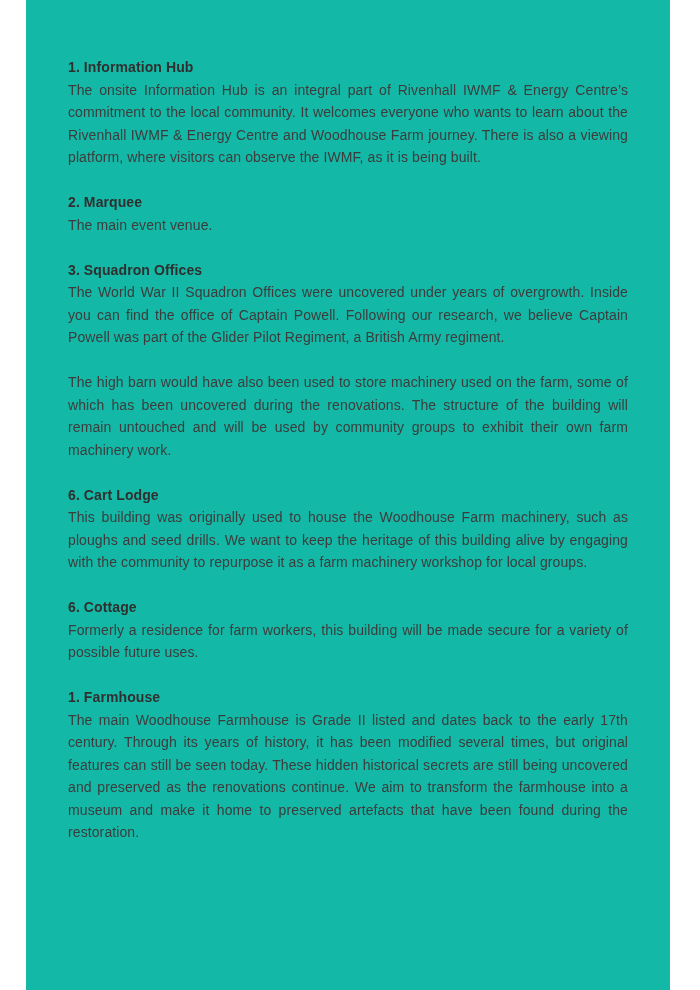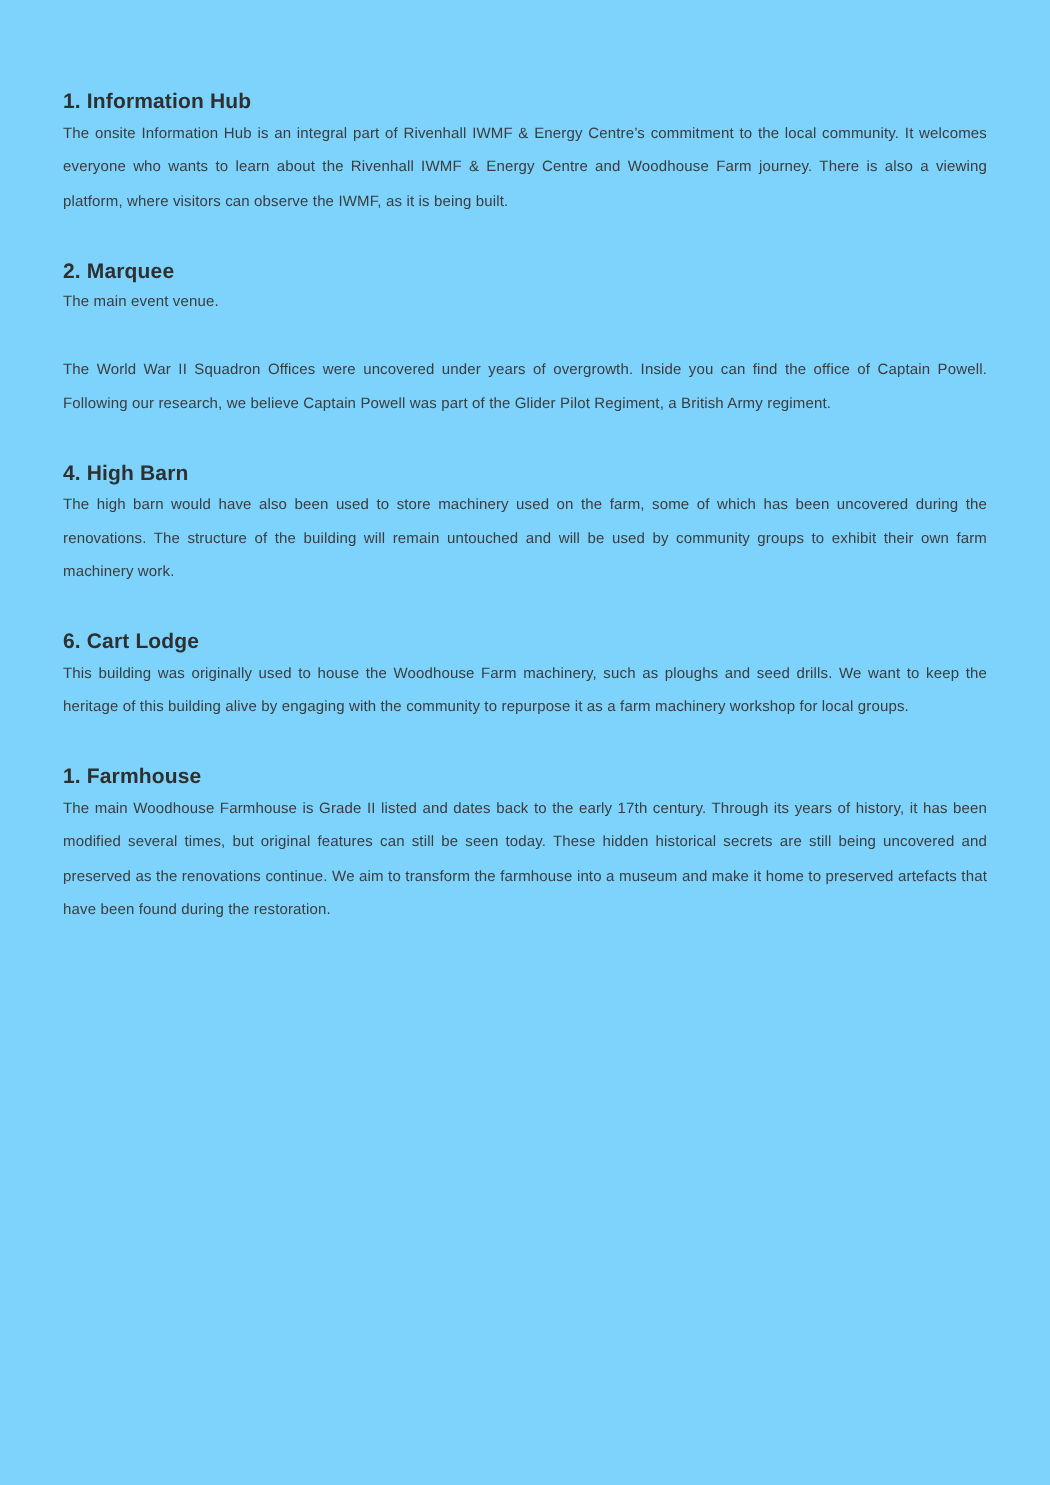--- a/index.html
+++ b/index.html
@@ -1,41 +1,42 @@
 <!DOCTYPE html>
 <html><head>
 <meta charset="utf-8">
 <style>
   * { margin: 0; padding: 0; box-sizing: border-box; }
   html, body {
     background: #ffffff;
   }
   .page {
     position: relative;
-    width: 700px;
+    width: 644px;
     height: 990px;
-    background: #7dd3fc;
+    background: #14b8a6;
     overflow: hidden;
     font-family: "Liberation Sans", sans-serif;
+    margin-left: 26px;
   }
   .content {
     padding: 56px 42px 0 42px;
   }
   .entry {
     margin-bottom: 22.5px;
   }
   .entry h2 {
     font-size: 14px;
     line-height: 22.5px;
     font-weight: bold;
     color: #2f2f2f;
     letter-spacing: 0.1px;
   }
   .entry p {
-    font-size: 10px;
+    font-size: 14px;
     line-height: 22.5px;
     color: #3c3c3c;
     text-align: justify;
     letter-spacing: 0.1px;
   }
 </style>
 </head>
 <body>
 
 <div class="page">
@@ -45,33 +46,37 @@
         <h2>1. Information Hub</h2>
         <p>The onsite Information Hub is an integral part of Rivenhall IWMF &amp; Energy Centre’s commitment to the local community. It welcomes everyone who wants to learn about the Rivenhall IWMF &amp; Energy Centre and Woodhouse Farm journey. There is also a viewing platform, where visitors can observe the IWMF, as it is being built.</p>
       </section>
 
       <section class="entry">
         <h2>2. Marquee</h2>
         <p>The main event venue.</p>
       </section>
 
       <section class="entry">
+        <h2>3. Squadron Offices</h2>
         <p>The World War II Squadron Offices were uncovered under years of overgrowth. Inside you can find the office of Captain Powell. Following our research, we believe Captain Powell was part of the Glider Pilot Regiment, a British Army regiment.</p>
       </section>
 
       <section class="entry">
-        <h2>4. High Barn</h2>
         <p>The high barn would have also been used to store machinery used on the farm, some of which has been uncovered during the renovations. The structure of the building will remain untouched and will be used by community groups to exhibit their own farm machinery work.</p>
       </section>
 
       <section class="entry">
         <h2>6. Cart Lodge</h2>
         <p>This building was originally used to house the Woodhouse Farm machinery, such as ploughs and seed drills. We want to keep the heritage of this building alive by engaging with the community to repurpose it as a farm machinery workshop for local groups.</p>
       </section>
 
+      <section class="entry">
+        <h2>6. Cottage</h2>
+        <p>Formerly a residence for farm workers, this building will be made secure for a variety of possible future uses.</p>
+      </section>
 
       <section class="entry">
       </section>
 
       <section class="entry">
         <h2>1. Farmhouse</h2>
         <p>The main Woodhouse Farmhouse is Grade II listed and dates back to the early 17th century. Through its years of history, it has been modified several times, but original features can still be seen today. These hidden historical secrets are still being uncovered and preserved as the renovations continue. We aim to transform the farmhouse into a museum and make it home to preserved artefacts that have been found during the restoration.</p>
       </section>
     </main>
 </div>

